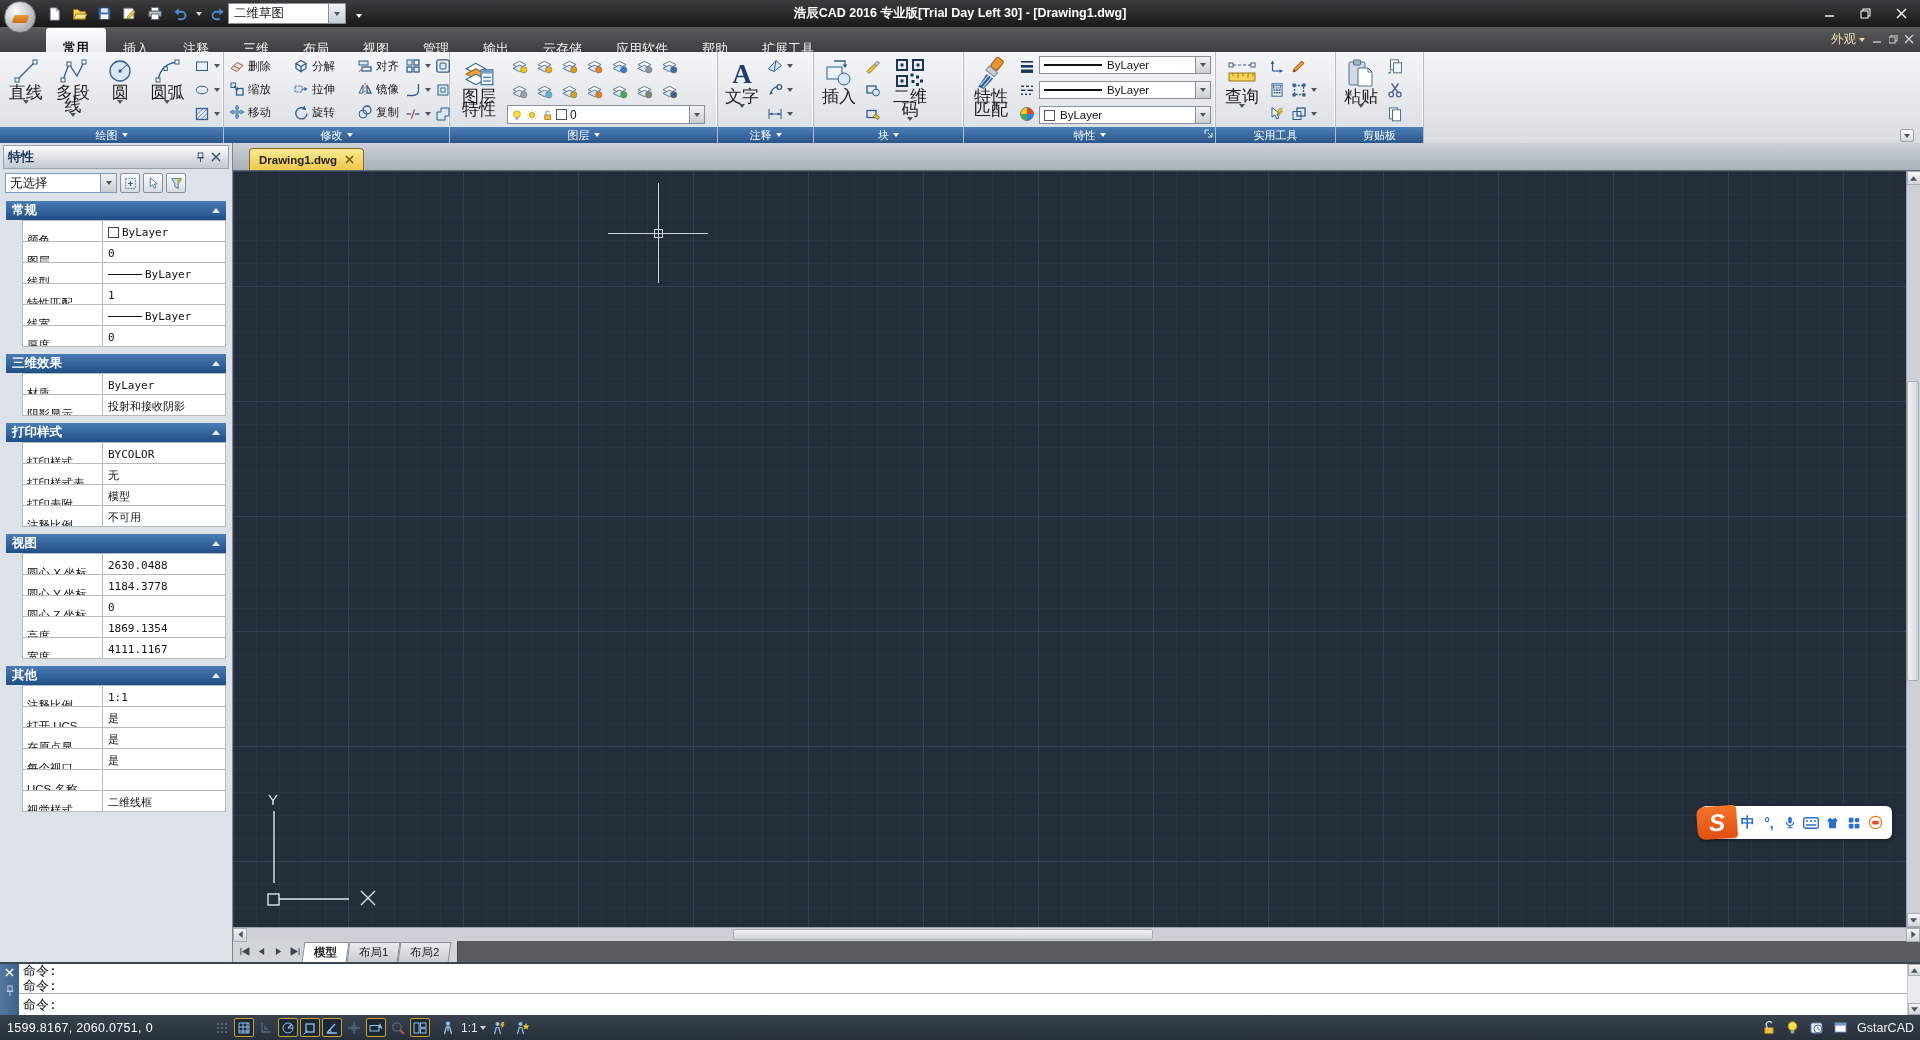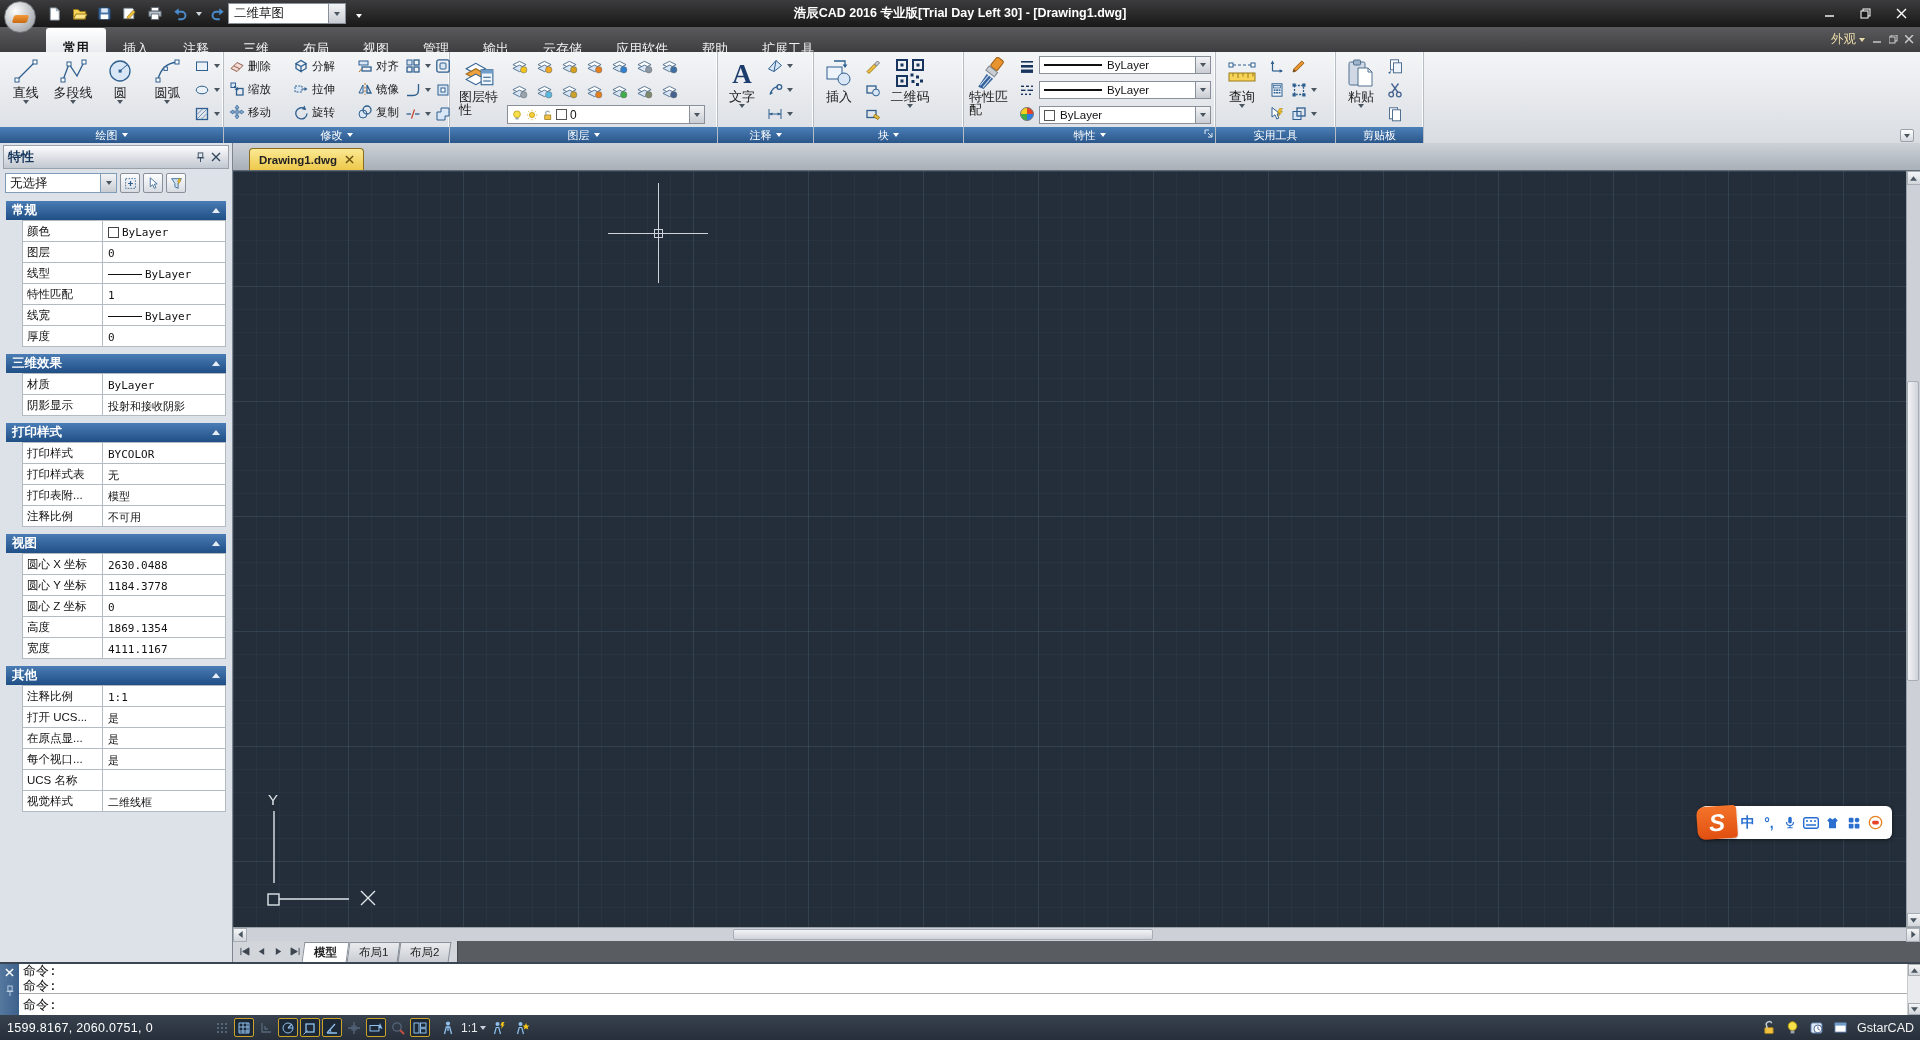--- a/index.html
+++ b/index.html
@@ -33,21 +33,21 @@
 #docctrl{display:flex;gap:7px;align-items:center}
 
 #ribbon{position:absolute;left:0;top:52px;width:1920px;height:91px;background:linear-gradient(#f4f5f7,#d9dde2)}
 #rpanels{display:flex;height:91px}
 .rpanel{display:flex;flex-direction:column;border-right:1px solid #b6bcc4;box-shadow:inset -1px 0 0 #fdfdfe}
 .rcontent{flex:1;display:flex;align-items:stretch;padding:2px 3px 1px 3px;gap:2px}
 .rtitle{height:16px;background:linear-gradient(#4a7fb7,#2a568a);color:#fff;font-size:11px;display:flex;align-items:center;justify-content:center;gap:4px;position:relative}
 .rtitle .launcher{position:absolute;right:2px;top:2px}
 .bigbtn{display:flex;flex-direction:column;align-items:center;justify-content:flex-start;padding:2px 2px 0 2px;border-radius:2px}
 .bigbtn .bico{height:34px;display:flex;align-items:center;justify-content:center}
-.bigbtn .blbl{font-size:13px;color:#1c1c1c;line-height:13px;text-align:left;white-space:pre-line}
+.bigbtn .blbl{font-size:17px;color:#1c1c1c;line-height:13px;text-align:center;white-space:pre-line}
 .bigbtn .bdrop{margin-top:1px}
 .toolcol{display:flex;flex-direction:column;justify-content:space-between;padding:2px 0}
 .trow{display:flex;align-items:center;gap:2px;height:20px}
 .tbtn{width:20px;height:18px;display:flex;align-items:center;justify-content:center;border-radius:2px}
 .mbtn{display:flex;align-items:center;gap:3px;padding:0 2px;height:20px}
 .mbtn .mlbl{font-size:11.5px;color:#1c1c1c;white-space:nowrap}
 #modify-grid{display:grid;grid-template-columns:auto auto auto;grid-auto-rows:22px;align-content:space-between;column-gap:18px;padding:2px 0}
 
 #layer-right{display:flex;flex-direction:column;justify-content:space-between;padding:2px 0}
 .lrow{display:flex;gap:1px}
@@ -75,21 +75,21 @@
 #selcombo .txt{flex:1;padding-left:4px;font-size:12.5px;color:#111}
 #selcombo .dbtn{width:16px;height:100%;background:linear-gradient(#f2f3f5,#c9cdd3);border-left:1px solid #7f9db9;display:flex;align-items:center;justify-content:center}
 .palbtn{width:20px;height:20px;border:1px solid #8a9099;background:linear-gradient(#fdfdfe,#d8dce2);display:flex;align-items:center;justify-content:center;border-radius:2px}
 #palsections{position:absolute;left:0;top:56px;right:0;bottom:0;overflow:hidden;padding:2px 6px 0 6px}
 .psec{margin-bottom:7px}
 .psechead{height:19px;background:linear-gradient(#4a7cb5,#1f4f85);color:#fff;font-weight:bold;font-size:12.5px;display:flex;align-items:center;padding:0 6px}
 .psechead .sp{flex:1}
 .uparrow{width:0;height:0;border-left:4px solid transparent;border-right:4px solid transparent;border-bottom:5px solid #e8eef5}
 .prows{margin-left:16px;border-top:1px solid #b4bac2}
 .prow{display:grid;grid-template-columns:80px 1fr;height:21px;border:1px solid #b4bac2;border-top:none;background:#fff}
-.plab{padding:3px 0 0 4px;font-size:11.5px;color:#111;border-right:1px solid #b4bac2;background:#fff;white-space:nowrap;overflow:hidden}
+.plab{padding:12px 0 0 4px;font-size:11.5px;color:#111;border-right:1px solid #b4bac2;background:#fff;white-space:nowrap;overflow:hidden}
 .pval{padding:3px 0 0 5px;font-family:"DejaVu Sans Mono",monospace;font-size:11px;color:#111;display:flex;align-items:center;gap:3px}
 .pval .cbox{width:11px;height:11px;border:1px solid #444;background:#fff}
 .pval .lsw{width:34px;height:1.4px;background:#111}
 
 #docarea{flex:1;display:flex;flex-direction:column;position:relative}
 #filetabs{height:28px;background:linear-gradient(#ccd1d7,#a9b0b8);border-bottom:1px solid #5f6770;display:flex;align-items:flex-end;padding-left:16px}
 #filetab{height:22px;background:linear-gradient(#fbe993,#edc84a);border:1px solid #8a6d1f;border-bottom:none;border-radius:4px 4px 0 0;display:flex;align-items:center;gap:8px;padding:0 9px;font-size:11.5px;font-weight:bold;color:#222}
 #canvaswrap{flex:1;position:relative;display:flex}
 #canvas{flex:1;position:relative;background-color:#232e3a;background-image:linear-gradient(rgba(130,160,190,.12) 1px,transparent 1px),linear-gradient(90deg,rgba(130,160,190,.12) 1px,transparent 1px),linear-gradient(rgba(130,160,190,.055) 1px,transparent 1px),linear-gradient(90deg,rgba(130,160,190,.055) 1px,transparent 1px);background-size:115px 115px,115px 115px,23px 23px,23px 23px;overflow:hidden}
 #vscroll{width:14px;background:#cdd1d7;border-left:1px solid #9aa1a9;display:flex;flex-direction:column;justify-content:space-between;align-items:center}

